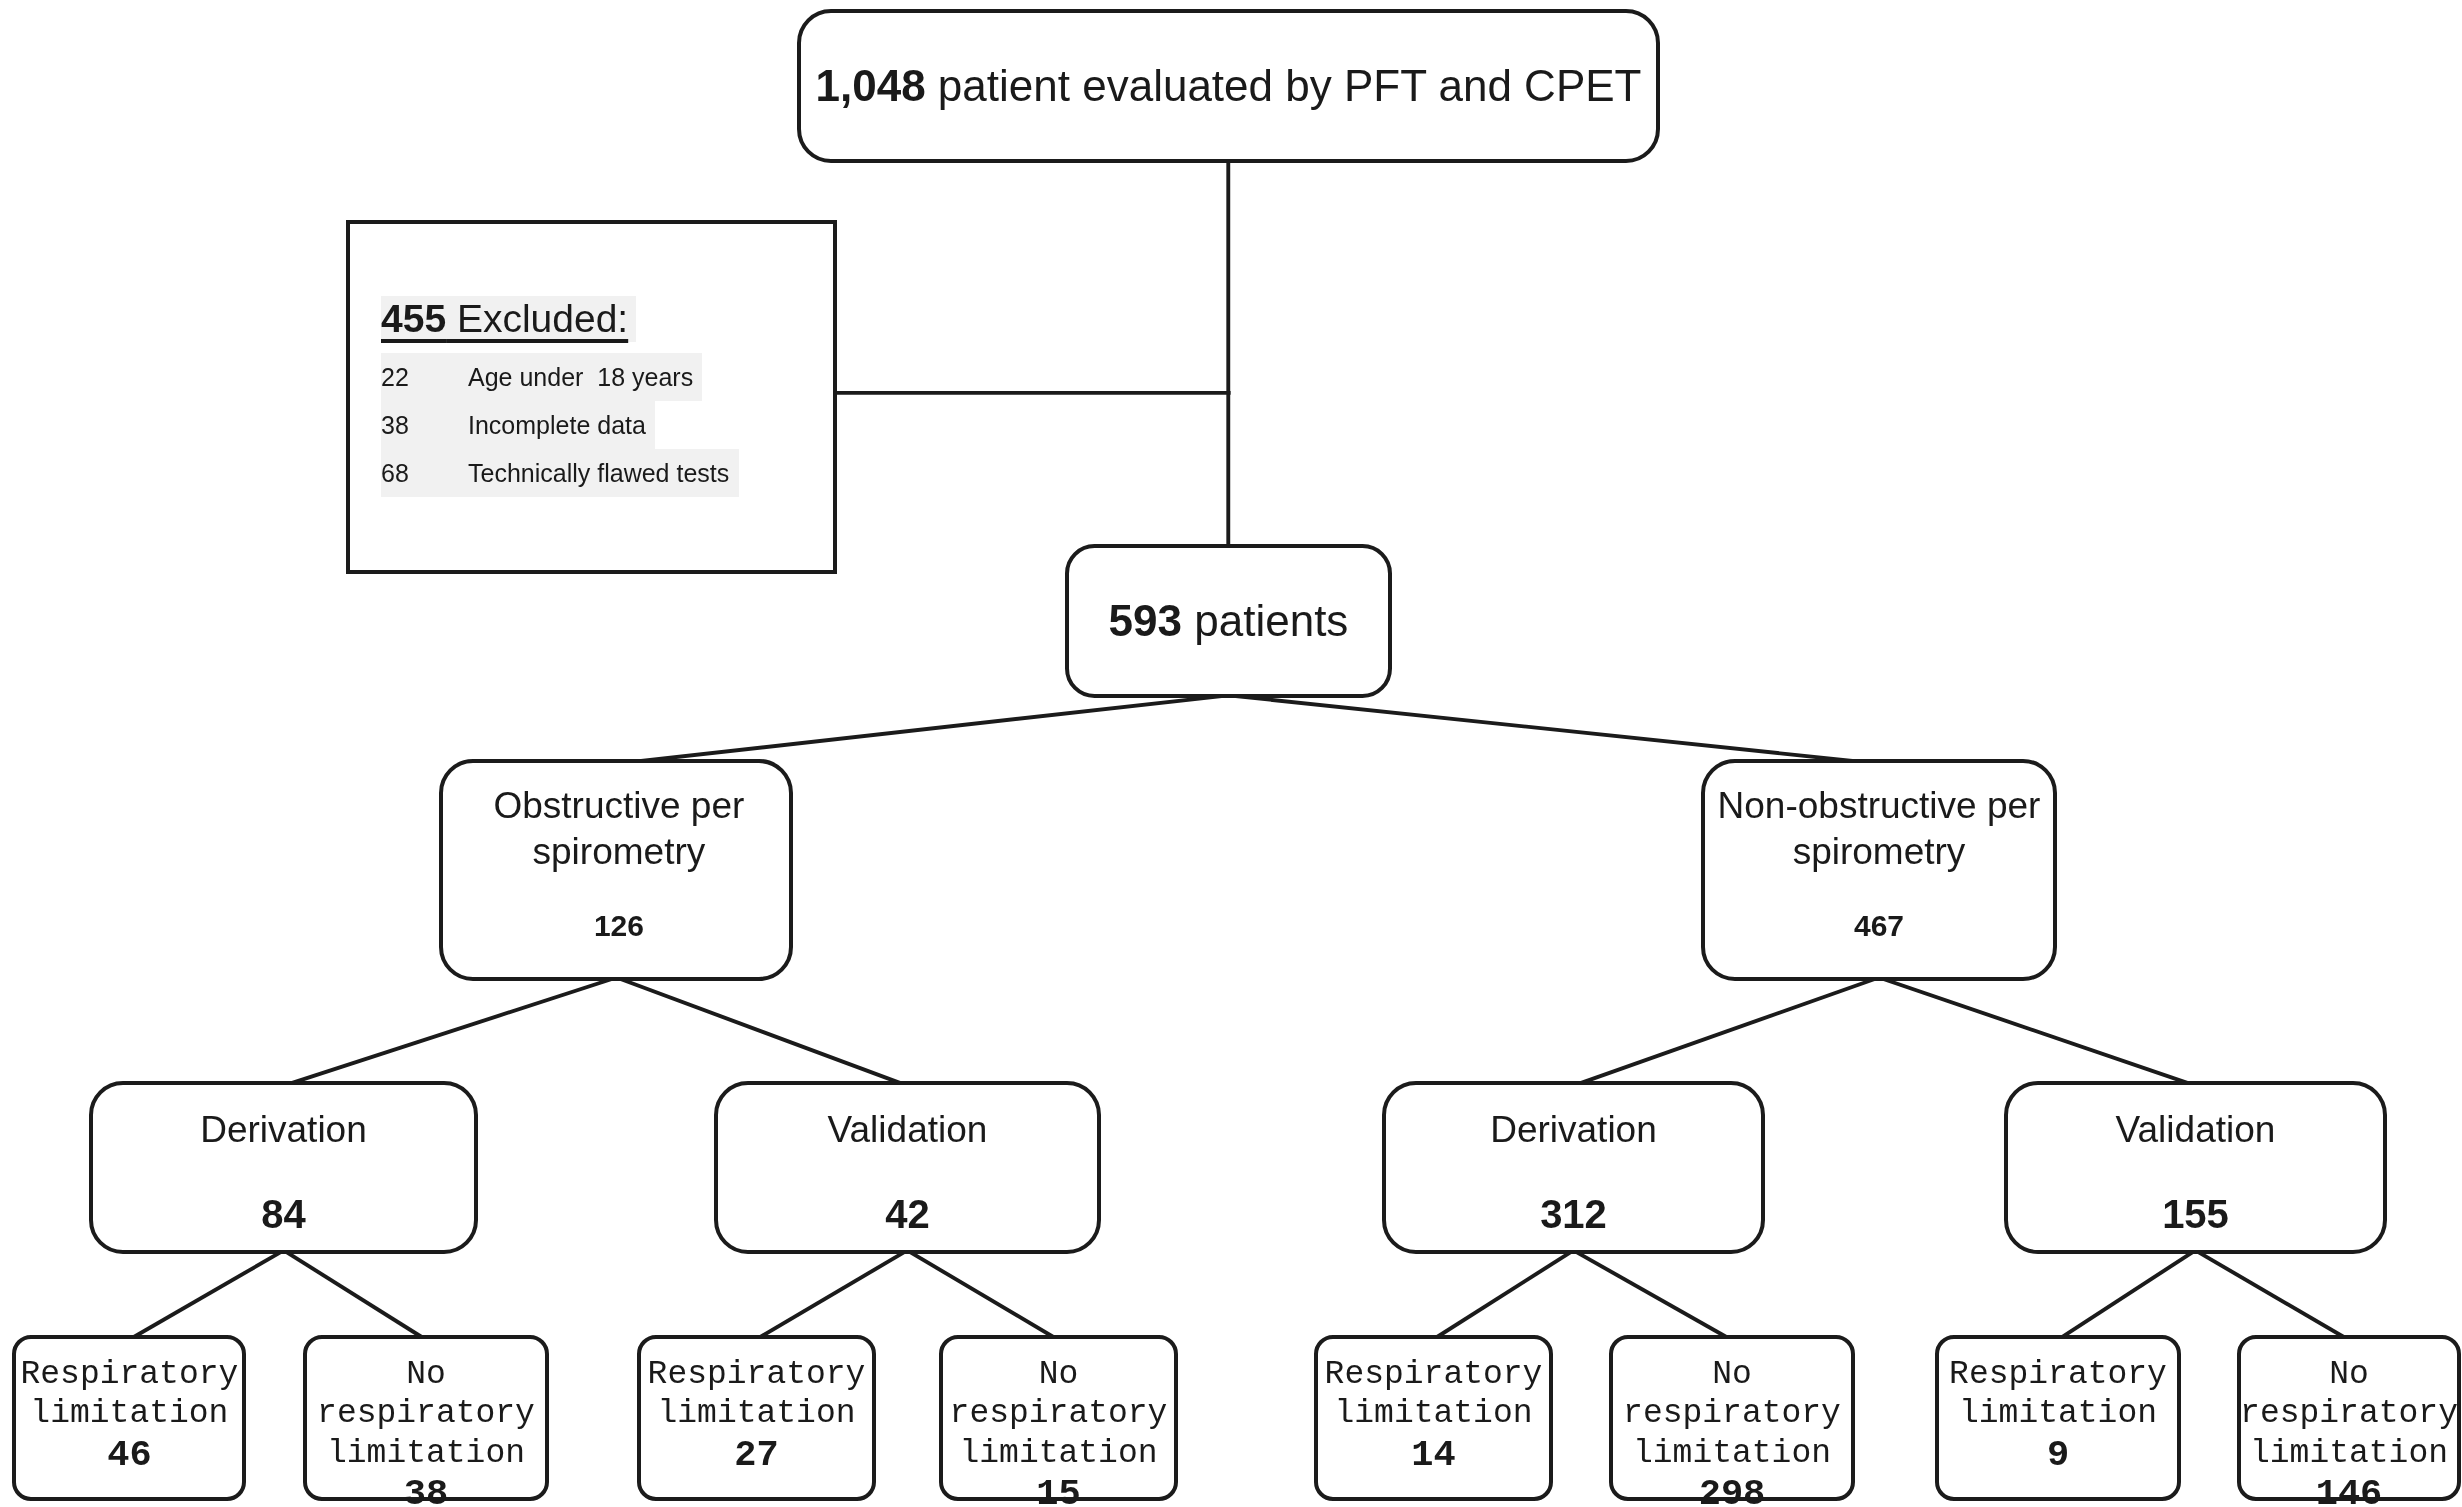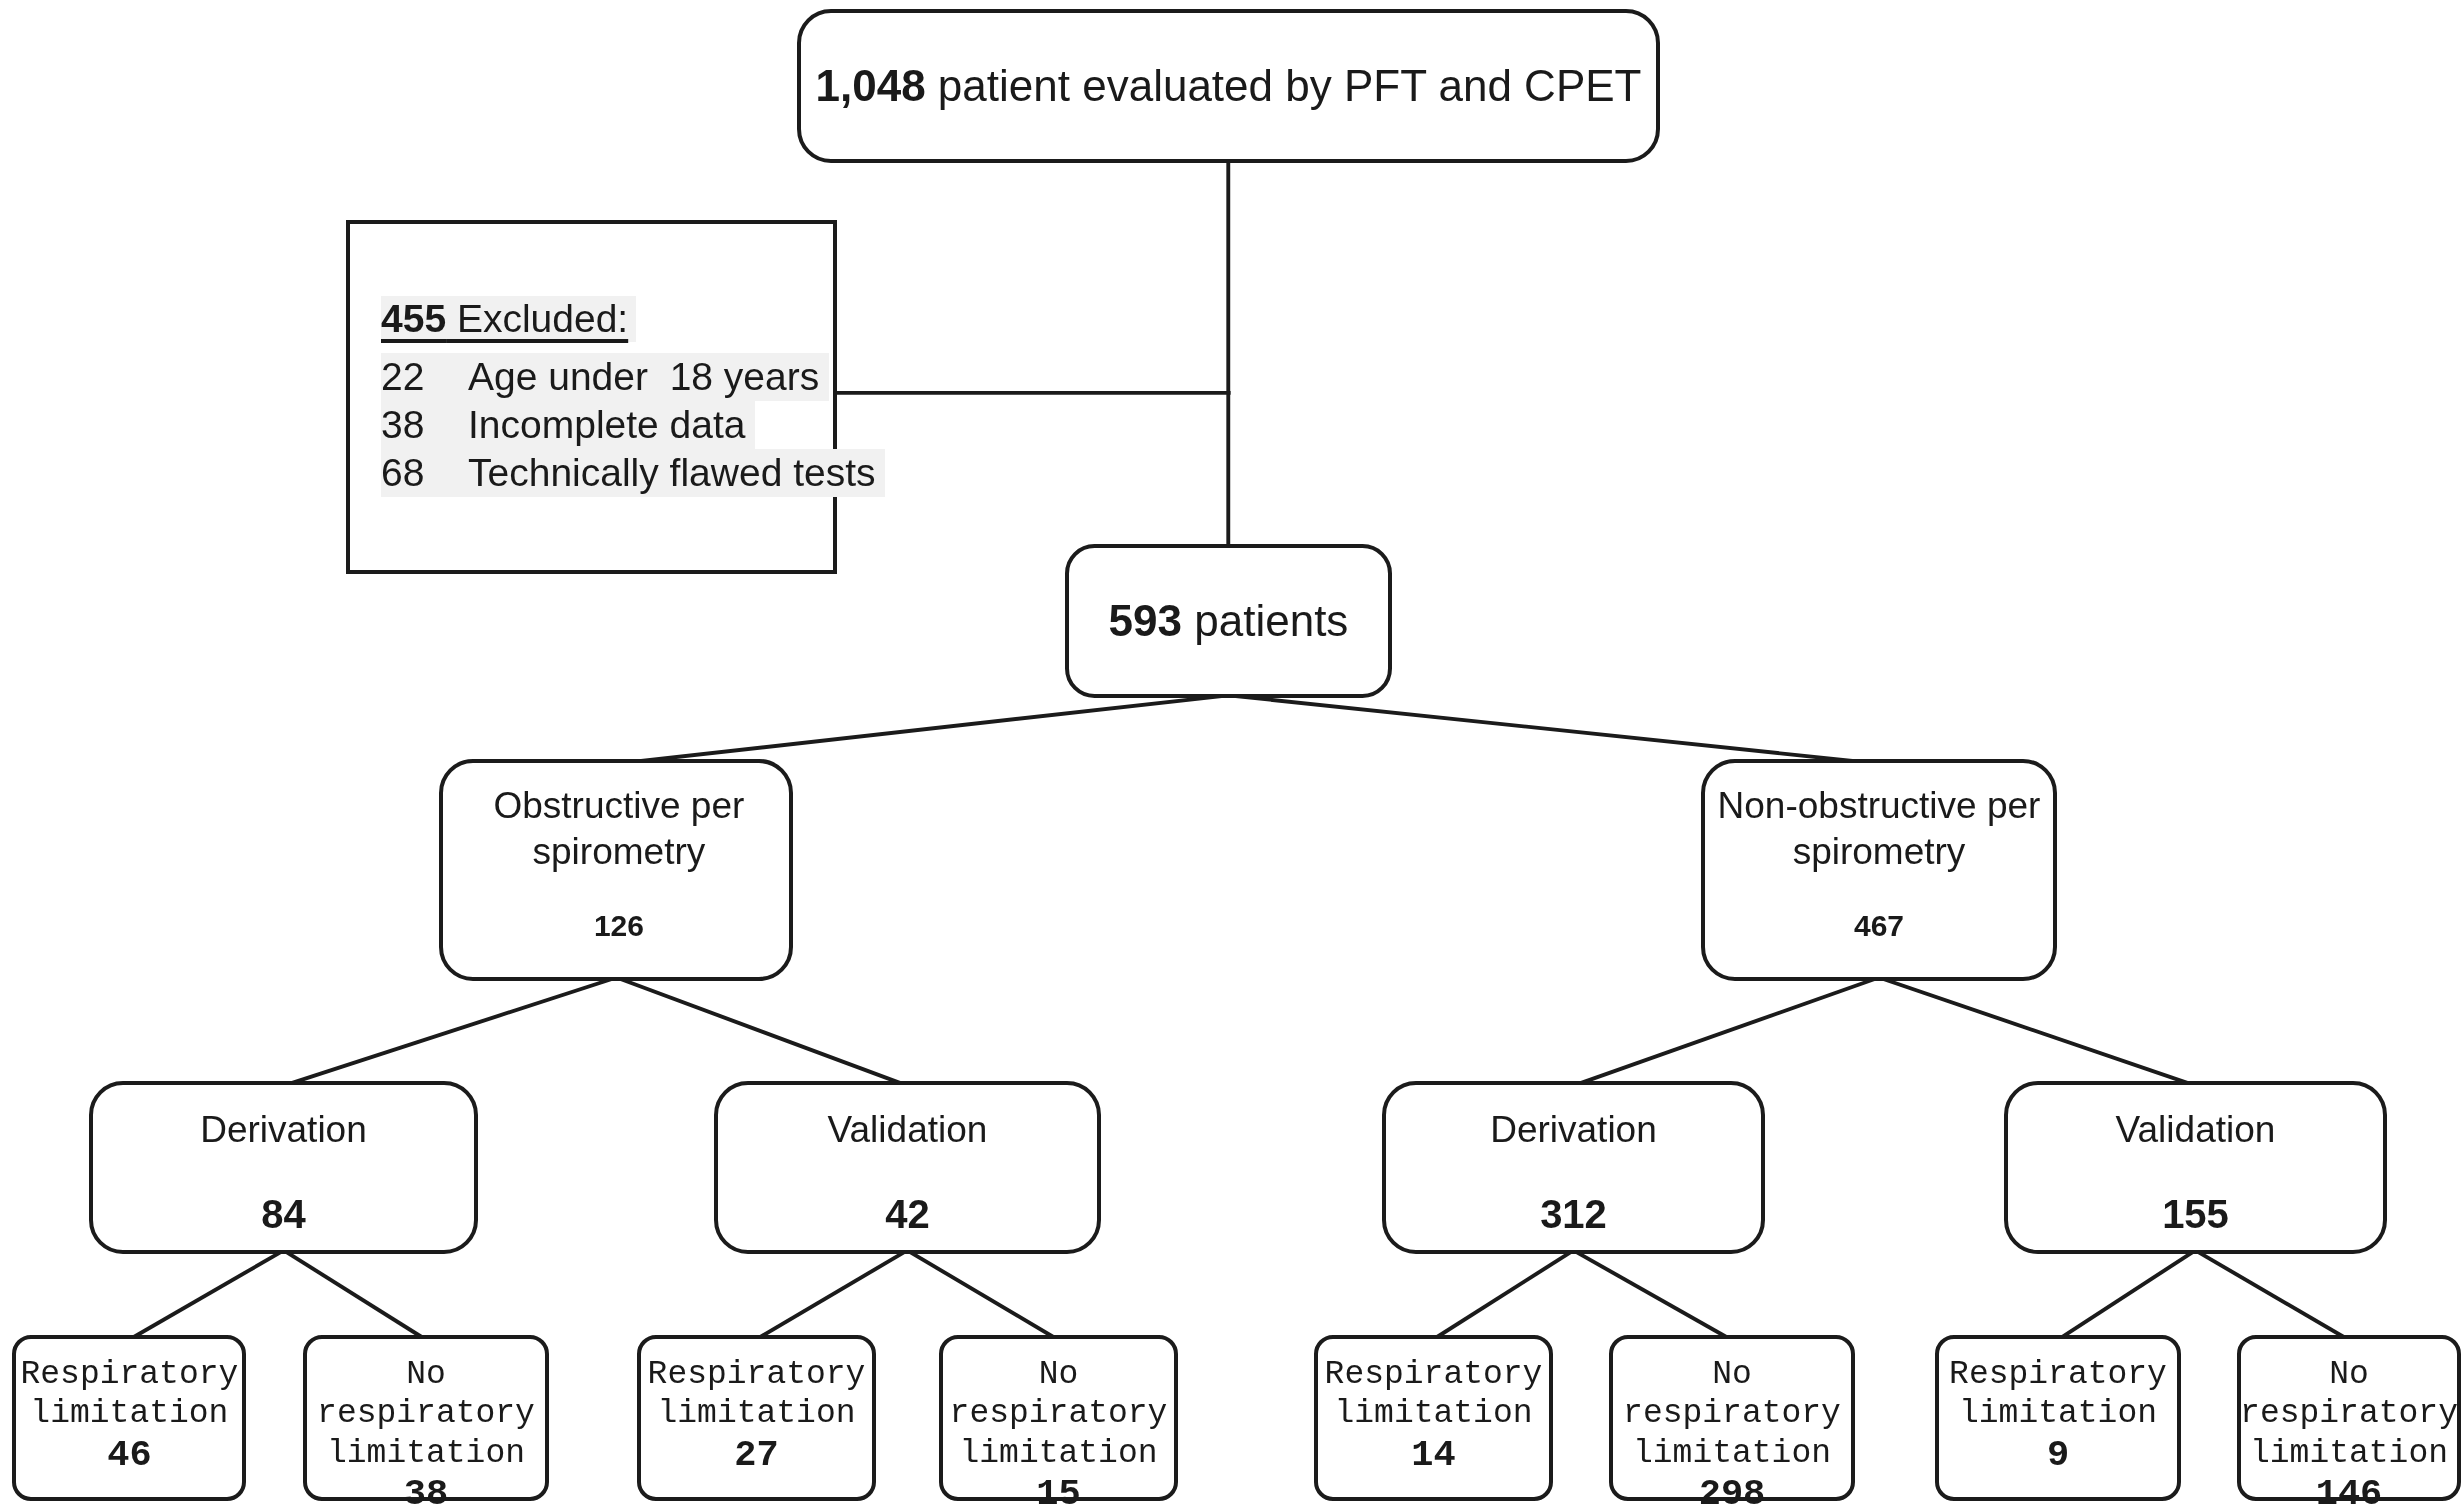--- a/index.html
+++ b/index.html
@@ -77,21 +77,21 @@
     text-decoration-thickness: 3.9px;
     text-underline-offset: 7px;
     margin-bottom: 11px;
     white-space: pre;
     padding-right: 7.8px;
   }
   .excluded-item {
     display: flex;
     width: fit-content;
     background: #f1f1f1;
-    font-size: 39px;
+    font-size: 25px;
     line-height: 48px;
     padding-right: 9.3px;
   }
   .excluded-item .num {
     flex: none;
     width: 87px;
     white-space: pre;
   }
   .excluded-item .lbl {
     white-space: pre;

